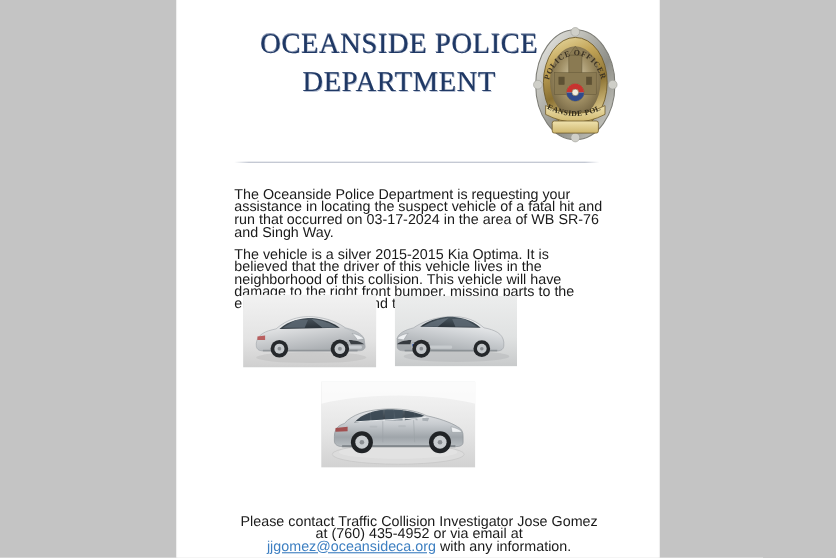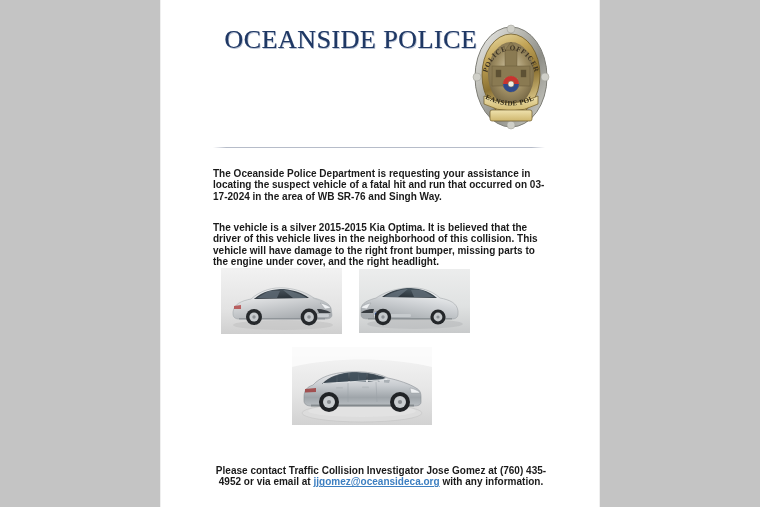--- a/index.html
+++ b/index.html
@@ -25,20 +25,21 @@
     top: 0;
     width: 438px;
     height: 507px;
     background: #ffffff;
     box-shadow: 0 0 0 1px #efefef;
   }
   
   .header {
     position: relative;
     height: 130px;
+    margin-left: 12px;
   }
   .title-block {
     position: absolute;
     left: 40px;
     top: 22px;
     width: 300px;
     text-align: center;
   }
   .title-line {
     font-family: "Liberation Serif", "DejaVu Serif", serif;
@@ -67,24 +68,24 @@
     top: 147px;
     width: 332px;
     height: 1px;
     background: linear-gradient(to right, #ffffff 0%, #b6bcc9 4%, #b6bcc9 96%, #ffffff 100%);
   }
   
   .body-text {
     position: absolute;
     left: 52px;
     width: 336px;
-    font-size: 10px;
+    font-size: 13px;
     line-height: 11.3px;
     color: #1a1a1a;
-    font-weight: bold;
+    font-weight: normal;
     letter-spacing: 0.01px;
   }
   #para1 { top: 158px; }
   #para2 { top: 212px; }
   #para3 { top: 455px; text-align: center; }
 
   .email-link {
     color: #3d7fc1;
     text-decoration: underline;
   }
@@ -103,20 +104,21 @@
 </head>
 <body>
 
 <div id="viewport">
   <div id="page">
 
     <div class="header">
 
       <div class="title-block">
         <div class="title-line">OCEANSIDE POLICE</div>
+        <div class="title-line">DEPARTMENT</div>
       </div>
 
       <div class="badge-wrap">
         <svg viewBox="0 0 86 112" xmlns="http://www.w3.org/2000/svg">
           <defs>
             <linearGradient id="silverRim" x1="0" y1="0" x2="1" y2="1">
               <stop offset="0%" stop-color="#f2f2ef"></stop>
               <stop offset="35%" stop-color="#b9b9b2"></stop>
               <stop offset="60%" stop-color="#8d8d86"></stop>
               <stop offset="100%" stop-color="#d9d9d2"></stop>

